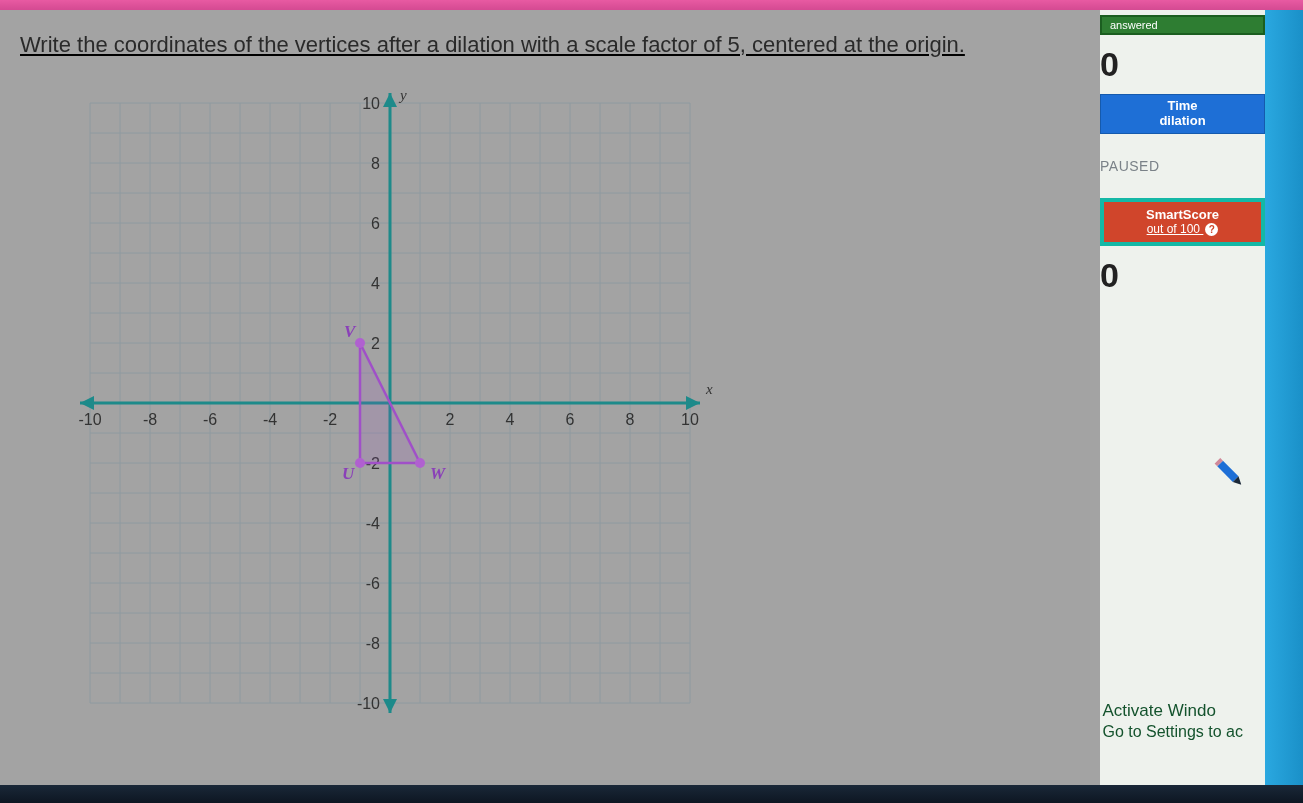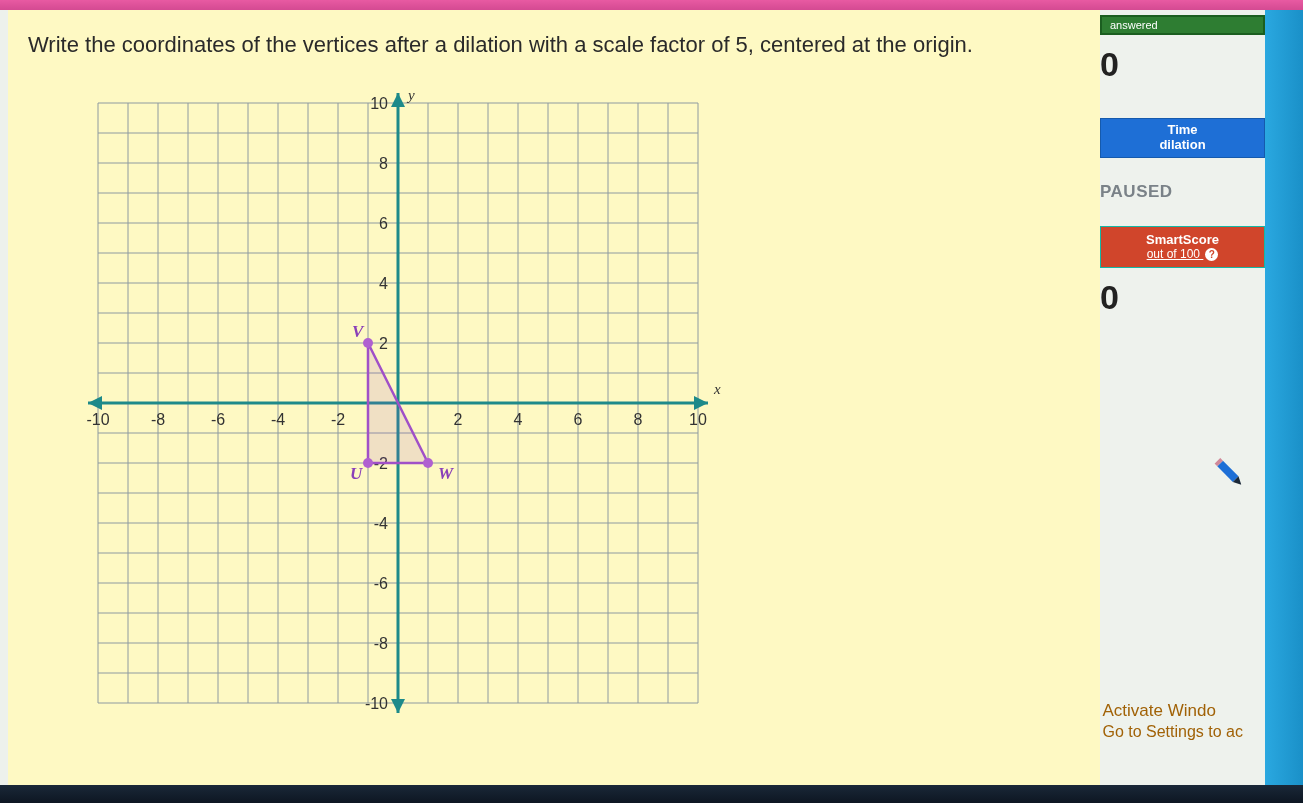--- a/index.html
+++ b/index.html
@@ -12,25 +12,26 @@
     position: relative;
   }
   .topbar {
     position: absolute;
     top: 0; left: 0; right: 0;
     height: 10px;
     background: linear-gradient(#e85aa2, #d44a92);
   }
   .content {
     position: absolute;
-    top: 10px; left: 8px;
+    top: 10px; left: 0;
     width: 1100px;
     height: 780px;
-    background: #fef9c3;
+    background: #a3a3a3;
     padding: 20px 20px 0 20px;
+    text-decoration: underline;
   }
   .question {
     font-size: 22px;
     color: #2a2a2a;
     line-height: 1.35;
     margin-bottom: 18px;
     max-width: 1000px;
   }
   .graph-wrap {
     position: relative;
@@ -74,38 +75,37 @@
   }
   .time-badge {
     background: #1e6fd6;
     color: #fff;
     font-size: 13px;
     font-weight: bold;
     text-align: center;
     padding: 4px 20px;
     line-height: 1.15;
     border: 1px solid #155aad;
-    margin-top: 24px;
   }
   .paused {
     color: #7a8288;
-    font-size: 17px;
-    font-weight: 700;
+    font-size: 14px;
+    font-weight: 400;
     margin: 24px 0 24px 0;
     letter-spacing: 0.5px;
   }
   .smart-badge {
     background: #d0452b;
     color: #fff;
     font-size: 13px;
     font-weight: bold;
     text-align: center;
     padding: 5px 10px;
     line-height: 1.2;
-    border: 1px solid #14b8a6;
+    border: 4px solid #14b8a6;
   }
   .smart-badge .sub { font-weight: normal; font-size: 12px; text-decoration: underline; }
   .help-icon {
     display: inline-block;
     width: 13px; height: 13px;
     border-radius: 50%;
     background: #fff;
     color: #d0452b;
     font-size: 10px;
     line-height: 13px;
@@ -122,21 +122,21 @@
   .rightstrip {
     position: absolute;
     top: 10px; left: 1265px;
     width: 38px; height: 780px;
     background: linear-gradient(90deg, #2aa8e0, #1a90c8);
   }
   .watermark {
     position: absolute;
     right: 60px;
     bottom: 60px;
-    color: #a16207;
+    color: #14532d;
     font-size: 17px;
     text-align: left;
     line-height: 1.3;
   }
   .watermark .sub { font-size: 16px; }
   .taskbar {
     position: absolute;
     left: 0; right: 0; bottom: 0;
     height: 18px;
     background: linear-gradient(#1a2838, #0d1622);

